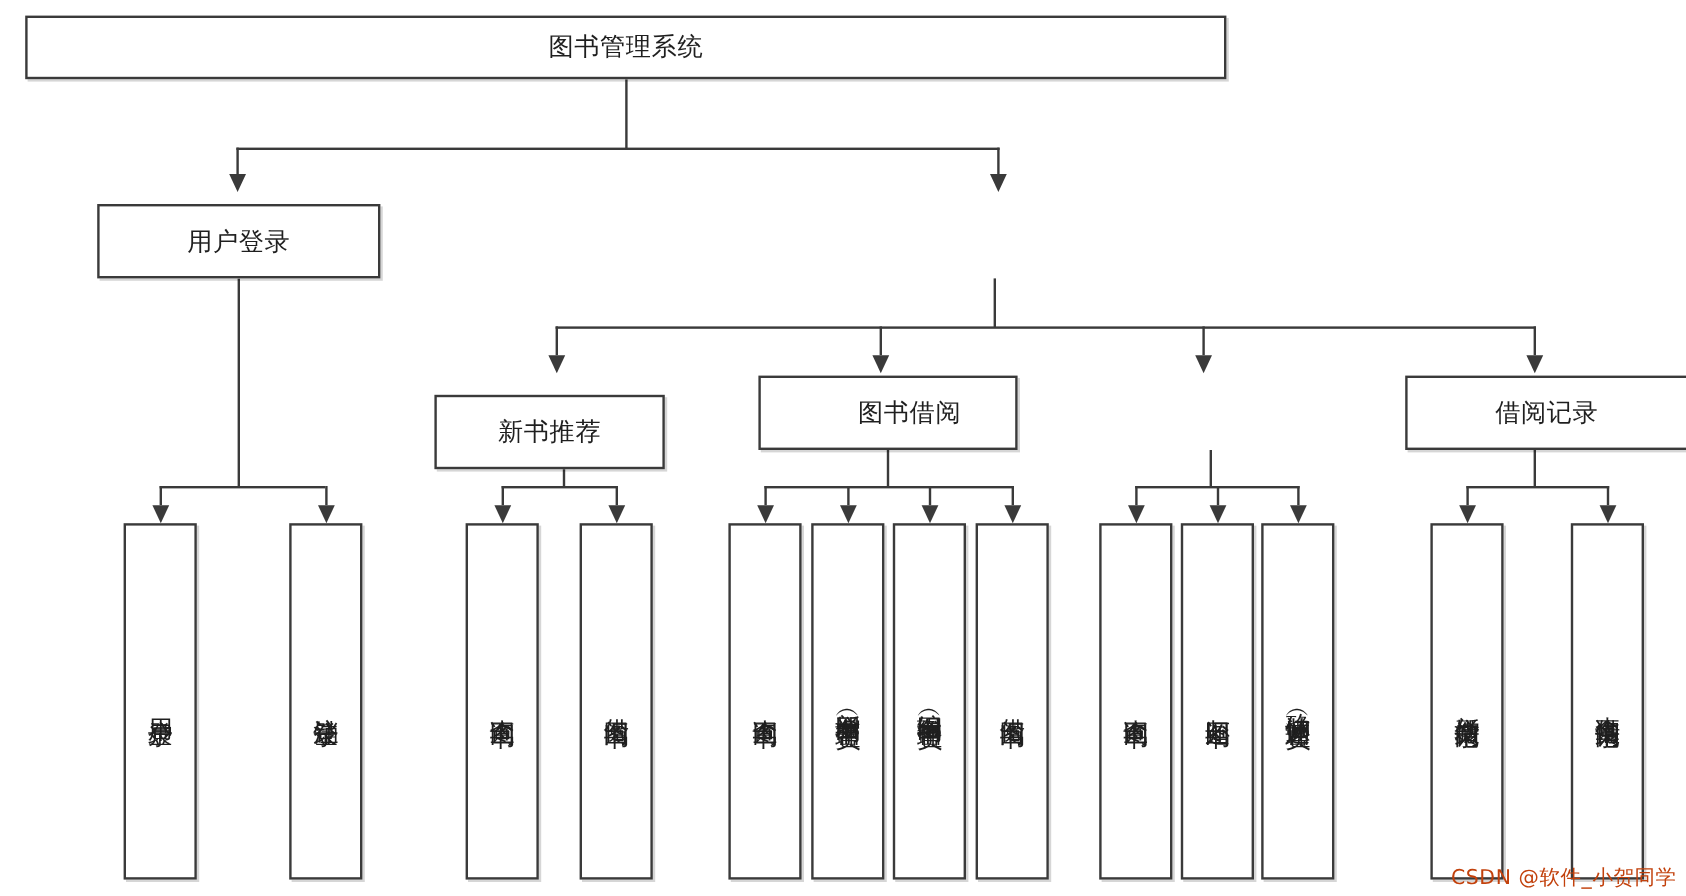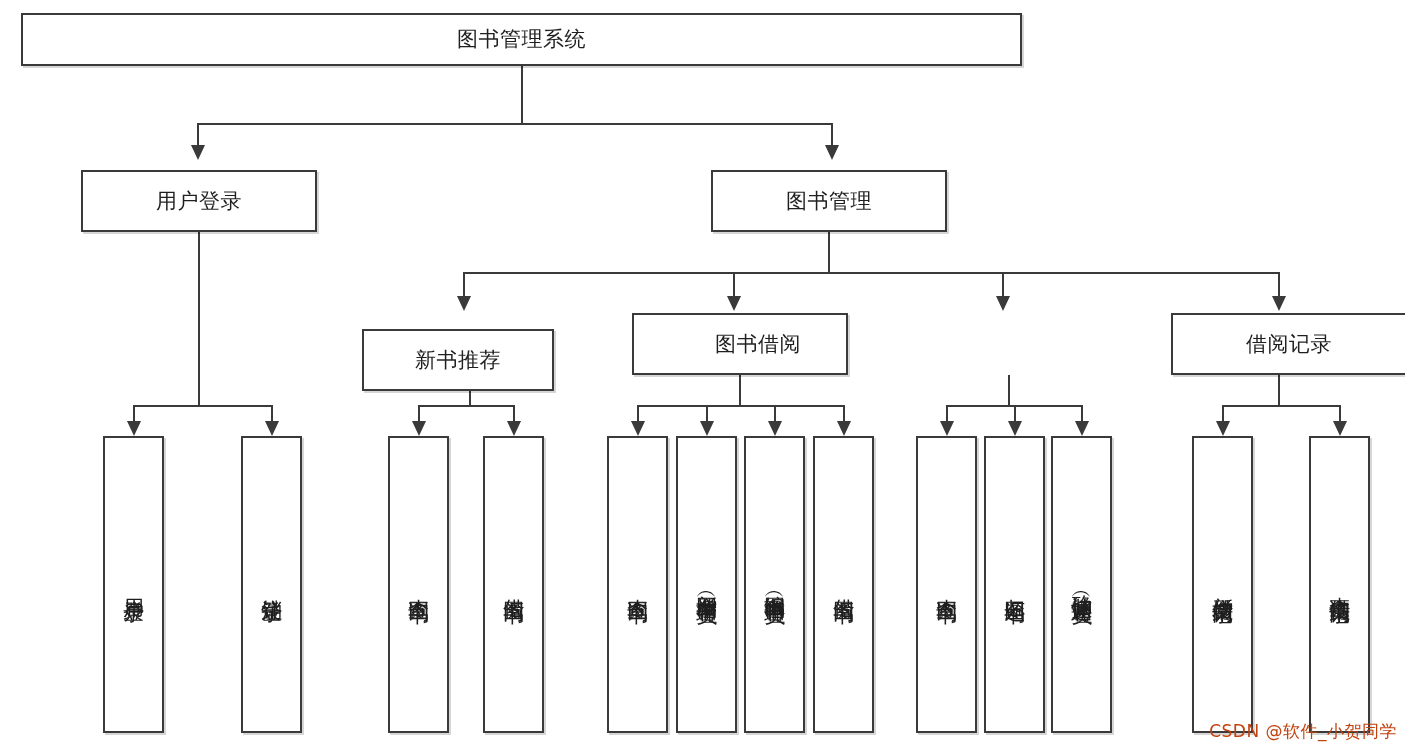--- a/index.html
+++ b/index.html
@@ -148,23 +148,20 @@
   <div class="arrow" style="left:1216px; top:421px;"></div>
   <div class="arrow" style="left:1333px; top:421px;"></div>
 
   <div class="node" style="left:21px; top:13px; width:1001px; height:53px;justify-content:center;">
     <span class="label">图书管理系统</span>
   </div>
 
   <div class="node" style="left:81px; top:170px; width:236px; height:62px;">
     <span class="label">用户登录</span>
   </div>
-  <div class="node" style="left:711px; top:170px; width:236px; height:62px;">
-    <span class="label">图书管理</span>
-  </div>
 
   <div class="node" style="left:362px; top:313px; width:192px; height:62px;margin-top:16px;">
     <span class="label">新书推荐</span>
   </div>
   <div class="node" style="left:632px; top:313px; width:216px; height:62px;padding-left:36px;">
     <span class="label">图书借阅</span>
   </div>
   <div class="node" style="left:1171px; top:313px; width:236px; height:62px;">
     <span class="label">借阅记录</span>
   </div>

